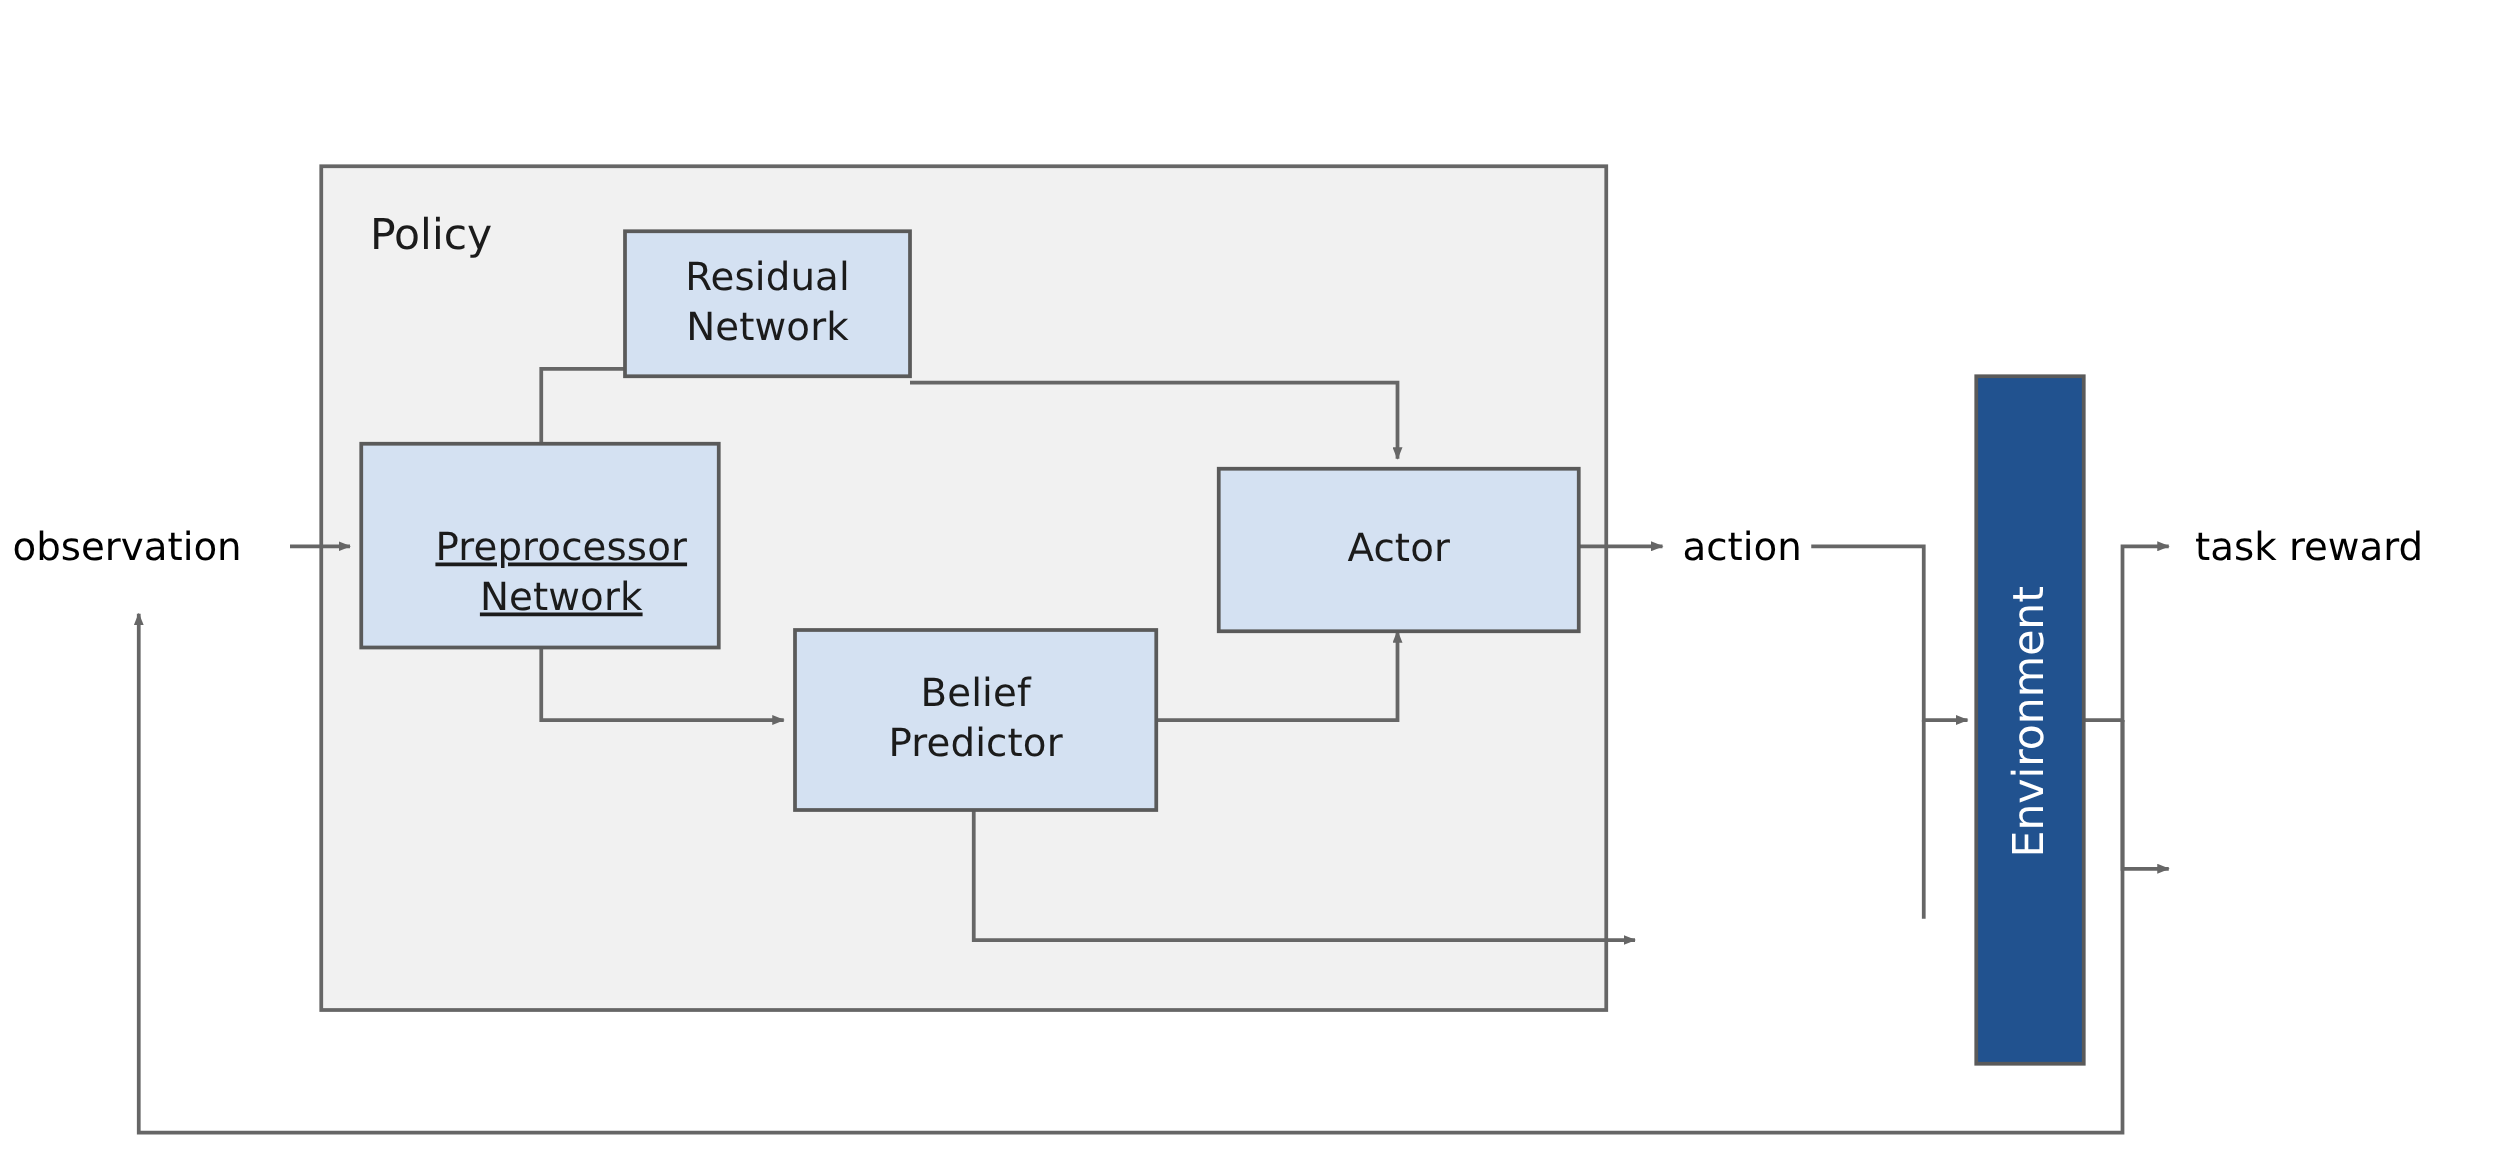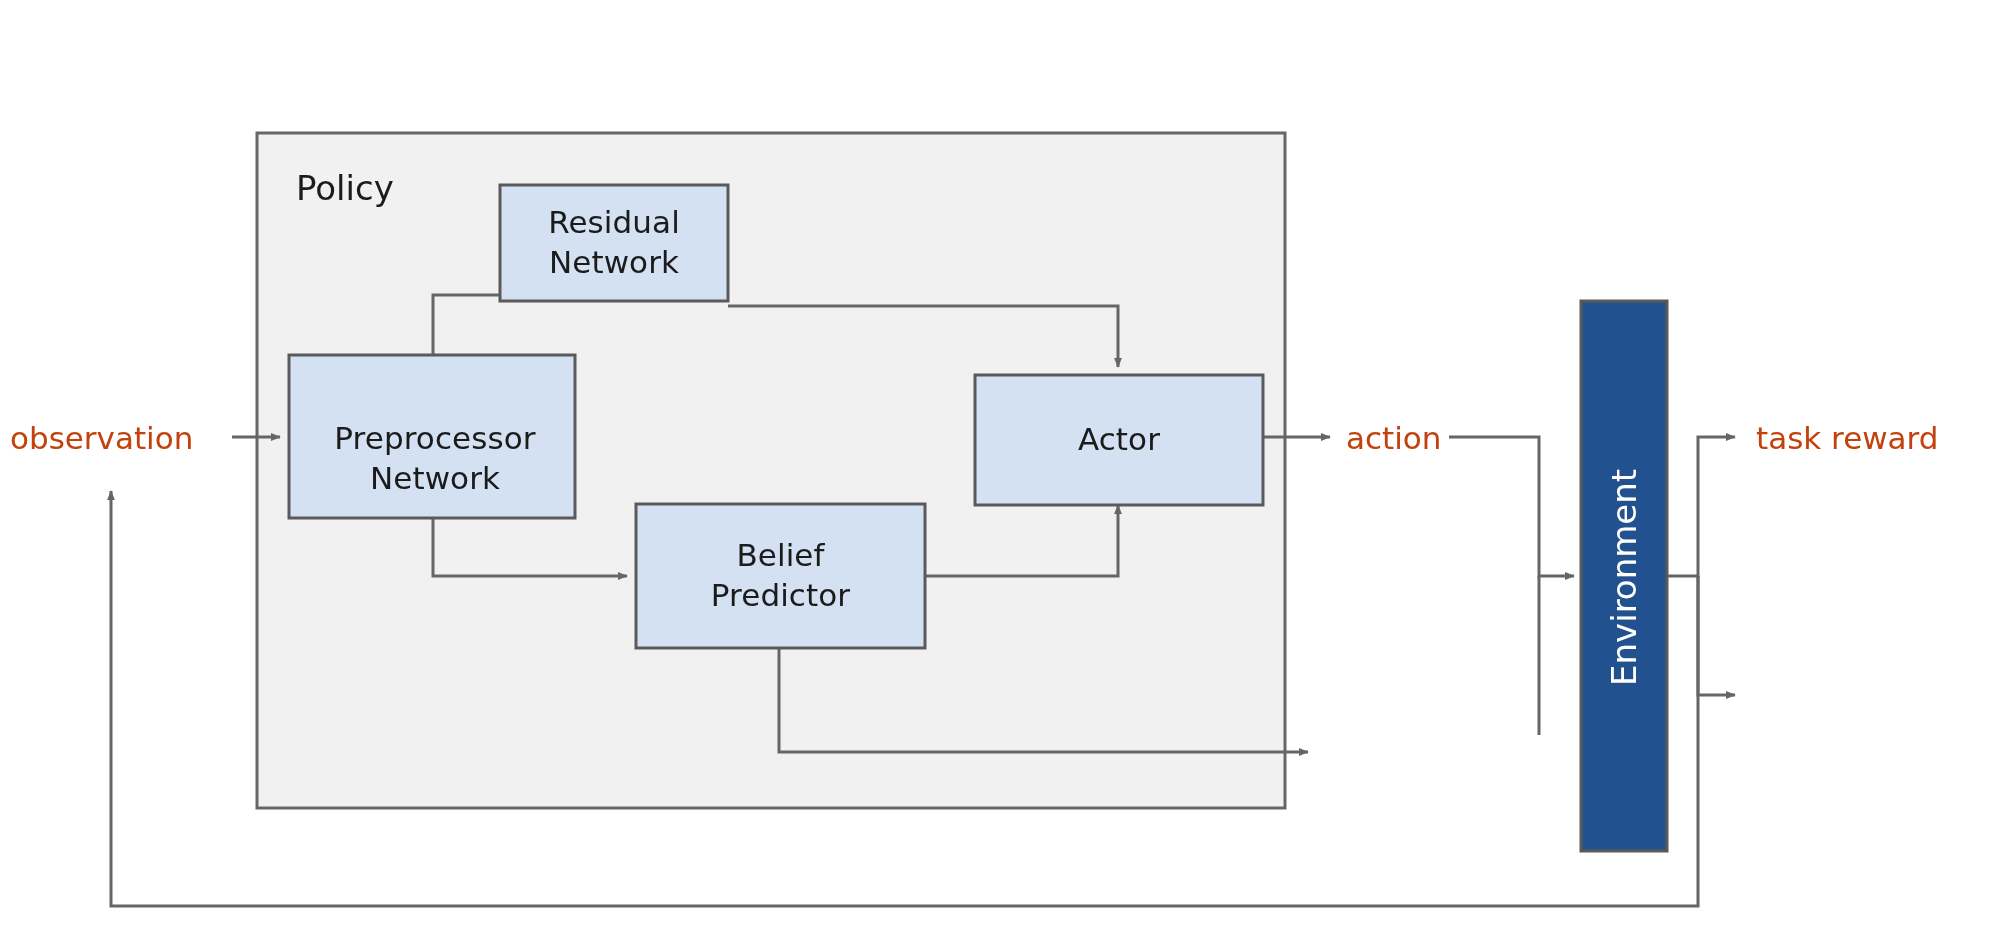--- a/index.html
+++ b/index.html
@@ -31,21 +31,21 @@
     text-align: center;
     color: #1b1b1b;
     font-size: 31px;
     line-height: 1.28;
     letter-spacing: 0.1px;
     white-space: pre-line;
     pointer-events: none;
   }
   .free-label {
     position: absolute;
-    color: #c2410c;
+    color: #000000;
     font-size: 31px;
     line-height: 1.28;
     text-align: center;
     white-space: pre-line;
   }
   .group-title {
     position: absolute;
     color: #1b1b1b;
     font-size: 34px;
     line-height: 1.2;
@@ -104,21 +104,21 @@
 
     <rect x="636" y="459" width="289" height="144" fill="#d4e1f2" stroke="#5a5a5a" stroke-width="3"></rect>
 
     <rect x="975" y="330" width="288" height="130" fill="#d4e1f2" stroke="#5a5a5a" stroke-width="3"></rect>
 
     <rect x="1581" y="256" width="86" height="550" fill="#21528f" stroke="#5a5a5a" stroke-width="3"></rect>
   </svg>
 
   <div class="group-title" style="left:296px; top:123px;">Policy</div>
 
-  <div class="node-label" style="left:292px; top:310px; width:286px; height:208px;">Preprocessor
+  <div class="node-label" style="left:306px; top:310px; width:286px; height:208px;text-decoration:underline;">Preprocessor
 Network</div>
 
   <div class="node-label" style="left:500px; top:140px; width:228px; height:116px;">Residual
 Network</div>
 
   <div class="node-label" style="left:636px; top:459px; width:289px; height:144px;">Belief
 Predictor</div>
 
   <div class="node-label" style="left:975px; top:330px; width:288px; height:130px;">Actor</div>
 

